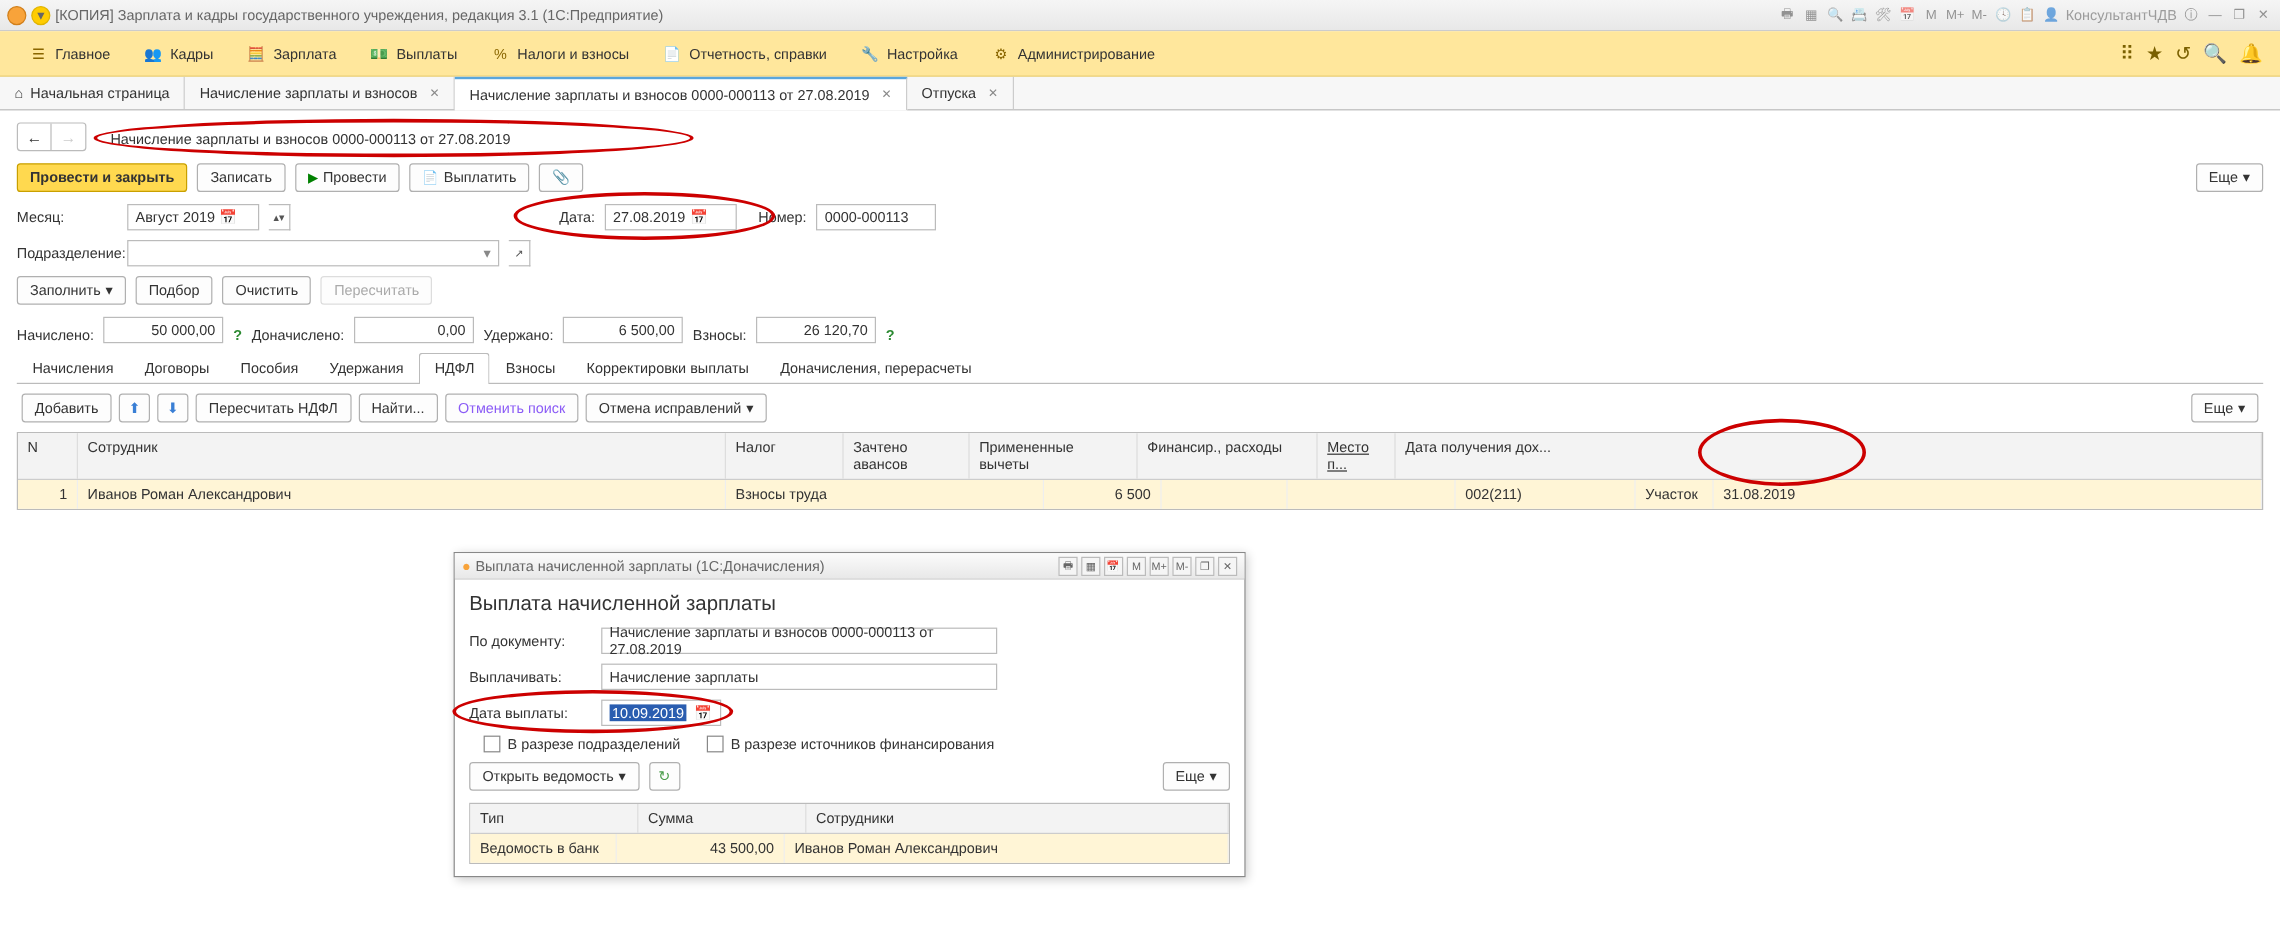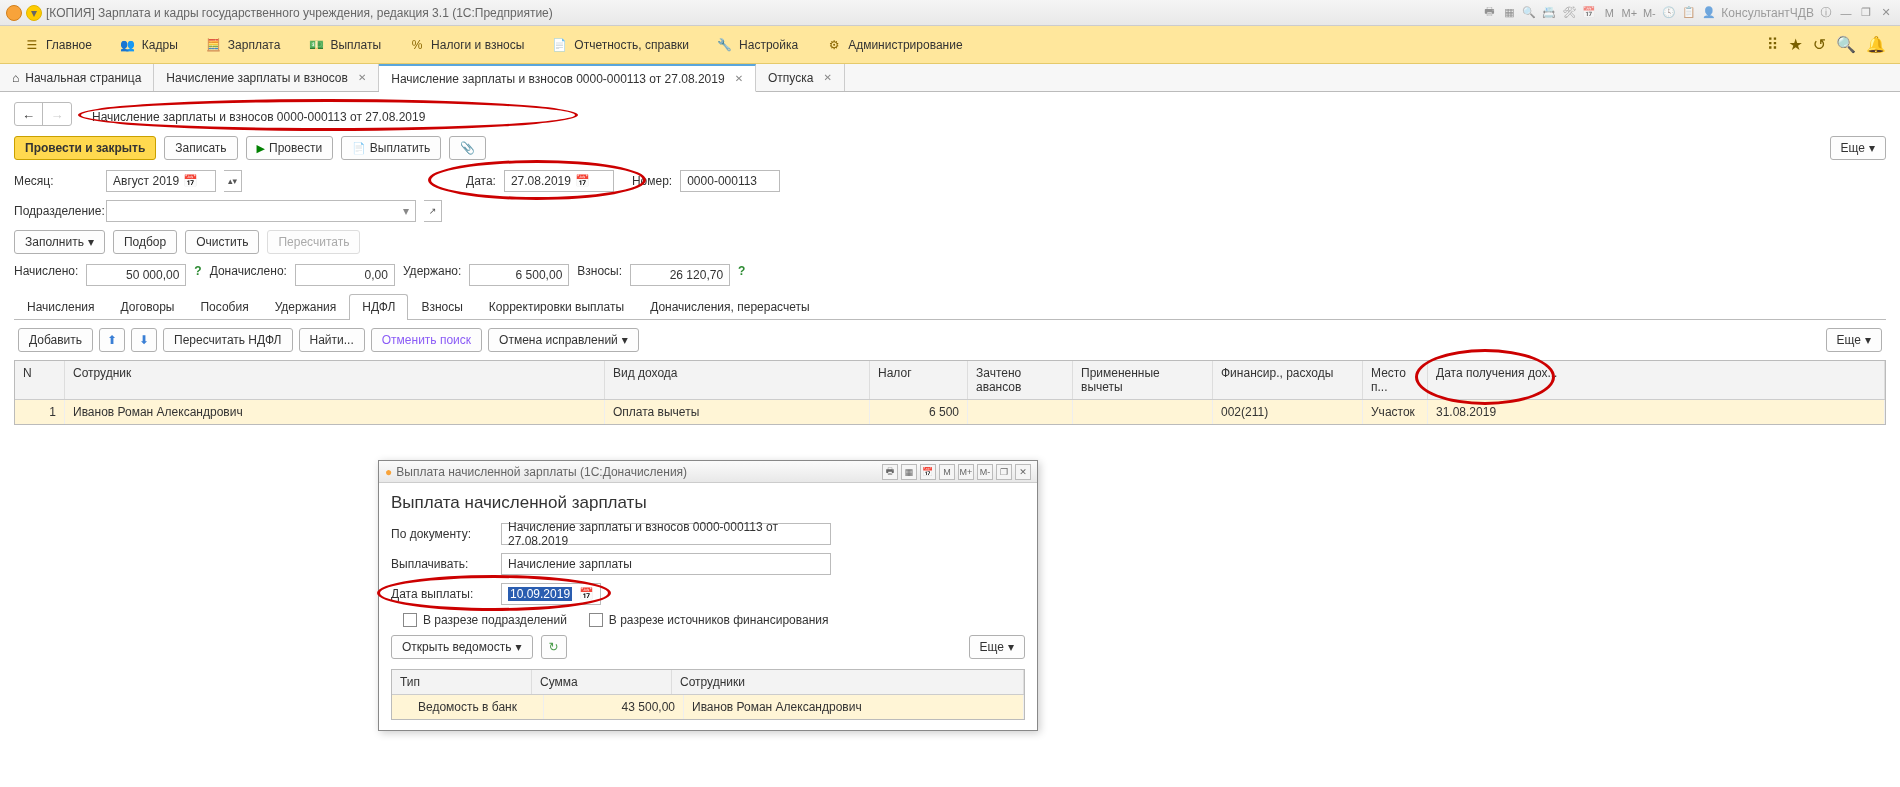--- a/index.html
+++ b/index.html
@@ -46,21 +46,21 @@
   .form-row { display:flex; align-items:center; gap:8px; margin-bottom:8px; }
   .fl { width:84px; color:#333; }
   .input { border:1px solid #bbb; height:22px; display:flex; align-items:center; padding:0 6px; background:#fff; }
   .input .handle { margin-left:auto; color:#888; cursor:pointer; padding-left:4px; }
   .input .cal { color:#888; cursor:pointer; padding-left:4px; }
   .spin-btn { border:1px solid #bbb; border-left:none; width:18px; height:22px; display:flex; align-items:center; justify-content:center; background:#fff; cursor:pointer; font-size:9px; color:#555; }
   
   .red-oval-date { position:absolute; border:3px solid #cc0000; border-radius:50%; pointer-events:none; }
   
   
-  .summary-row { display:flex; align-items:flex-start; gap:8px; margin:8px 0; }
+  .summary-row { display:flex; align-items:flex-end; gap:8px; margin:8px 0; }
   .sum-input { border:1px solid #bbb; height:22px; width:100px; text-align:right; padding:0 6px; display:flex; align-items:center; justify-content:flex-end; }
   .help-q { color:#2c8a32; font-weight:bold; cursor:pointer; }
   
   
   .subtabs { display:flex; border-bottom:1px solid #bbb; margin-top:6px; }
   .subtab { padding:5px 12px; border:1px solid transparent; border-bottom:none; font-size:12px; cursor:pointer; }
   .subtab.active { border-color:#bbb; background:#fff; border-radius:3px 3px 0 0; margin-bottom:-1px; }
   
   .subtab-toolbar { display:flex; gap:6px; padding:8px 4px; align-items:center; }
   
@@ -327,32 +327,31 @@
       <div class="btn more-btn">
           <span>Еще</span>
           <span> ▾</span>
         </div>
     </div>
 
     <div class="grid" style="position:relative;">
       <div class="grid-head">
         <div class="gh" style="width:50px;">N</div>
         <div class="gh" style="width:540px;">Сотрудник</div>
-        <div class="gh" style="width:265px;">Вид дохода</div>
         <div class="gh" style="width:98px;">Налог</div>
         <div class="gh" style="width:105px;">Зачтено авансов</div>
         <div class="gh" style="width:140px;">Примененные вычеты</div>
         <div class="gh" style="width:150px;">Финансир., расходы</div>
-        <div class="gh" style="width:65px;">Место п...</div>
+        <div class="gh" style="width:65px;text-decoration:underline;">Место п...</div>
         <div class="gh" style="flex:1;">Дата получения дох...</div>
       </div>
       <div class="grid-row">
         <div class="gc" style="width:50px; text-align:right;">1</div>
         <div class="gc" style="width:540px;">Иванов Роман Александрович</div>
-        <div class="gc" style="width:265px;">Оплата вычеты</div>
+        <div class="gc" style="width:265px;">Взносы труда</div>
         <div class="gc" style="width:98px; text-align:right;">6 500</div>
         <div class="gc" style="width:105px;"></div>
         <div class="gc" style="width:140px;"></div>
         <div class="gc" style="width:150px;">002(211)</div>
         <div class="gc" style="width:65px;">Участок</div>
         <div class="gc" style="flex:1;">31.08.2019</div>
       </div>
       <div class="red-oval-date" style="left:1400px; top:-12px; width:140px; height:56px;"></div>
     </div>
 
@@ -414,21 +413,21 @@
               <span> ▾</span>
             </div>
         </div>
         <div class="modal-grid">
           <div class="mgh">
             <div style="width:140px;">Тип</div>
             <div style="width:140px;">Сумма</div>
             <div style="flex:1;">Сотрудники</div>
           </div>
           <div class="mgr">
-            <div style="width:152px;text-align:center;">Ведомость в банк</div>
+            <div style="width:122px;">Ведомость в банк</div>
             <div style="width:140px; text-align:right;">43 500,00</div>
             <div style="flex:1;">Иванов Роман Александрович</div>
           </div>
         </div>
       </div>
     </div>
 
   </div>
 
 </div>

